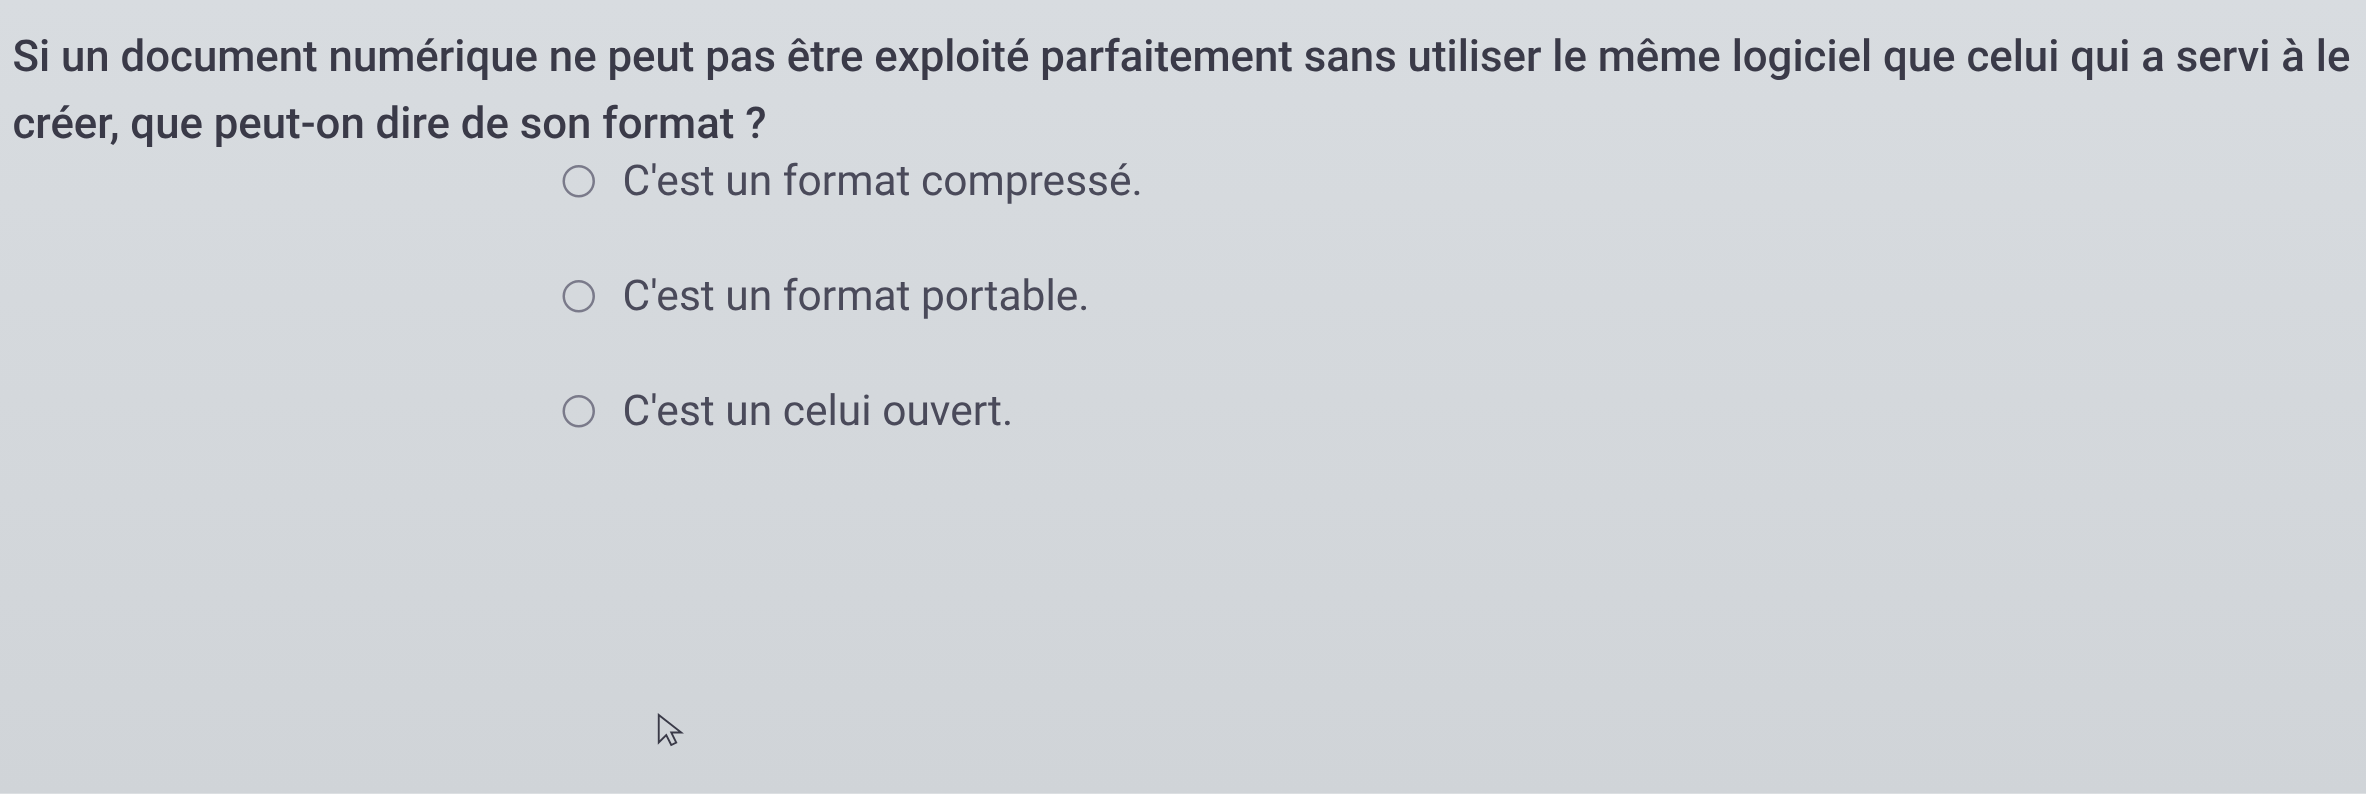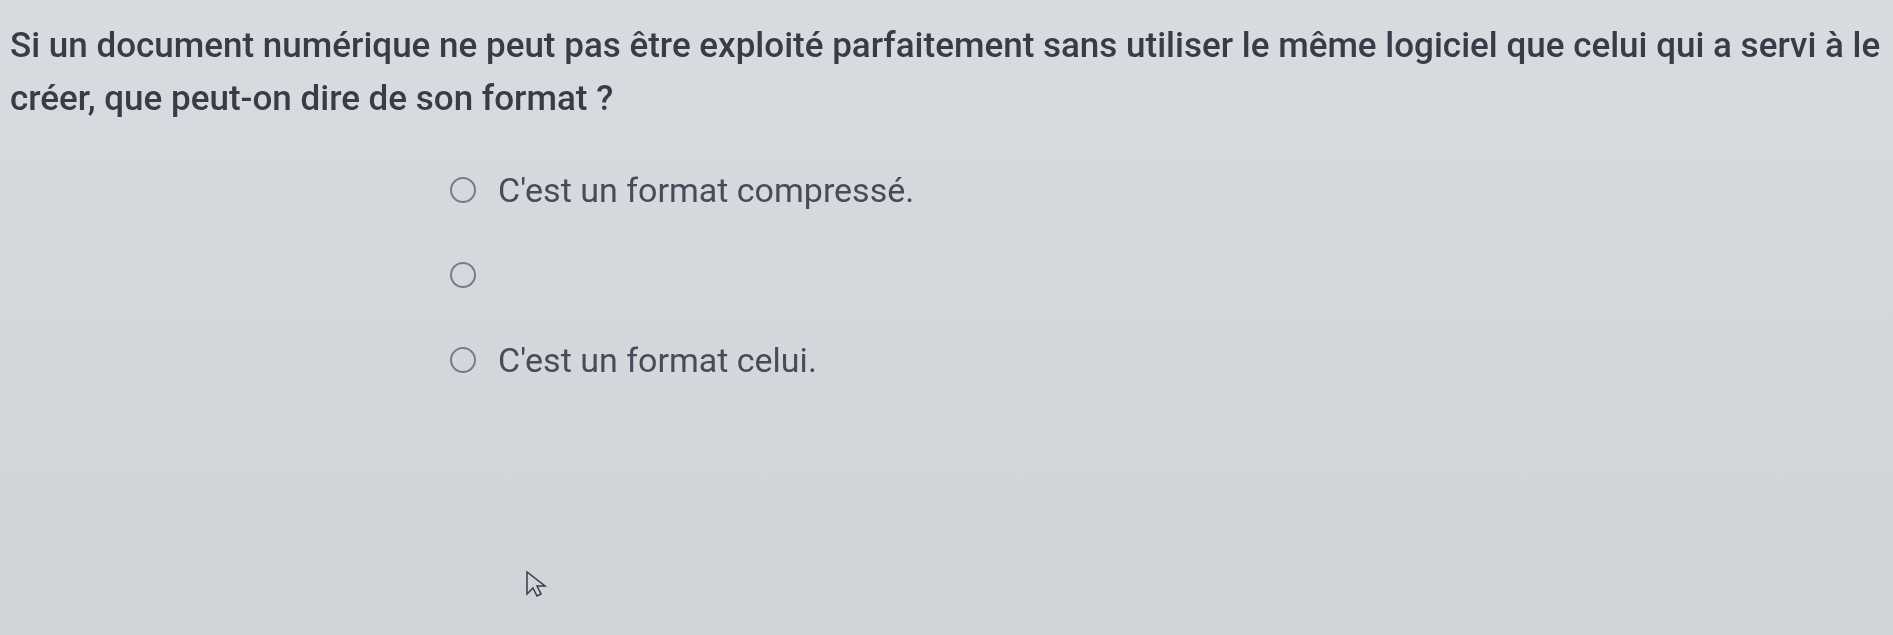--- a/index.html
+++ b/index.html
@@ -15,21 +15,20 @@
       height: 635px;
       padding: 20px 10px;
       color: #4a4a5a;
     }
     
     .question-text {
       font-size: 35px;
       line-height: 1.5;
       color: #3a3a48;
       font-weight: 500;
-      margin-bottom: 45px;
     }
     
     .options-container {
       padding-left: 440px;
       text-align: center;
     }
     
     .option {
       display: flex;
       align-items: center;
@@ -67,24 +66,25 @@
 <div class="options-container">
 
   <div class="option">
     <span class="radio-circle"></span>
     <span class="option-label">C'est un format compressé.</span>
   </div>
 
 
   <div class="option">
     <span class="radio-circle"></span>
+    <span class="option-label">C'est un format portable.</span>
   </div>
 
   <div class="option">
     <span class="radio-circle"></span>
-    <span class="option-label">C'est un format celui.</span>
+    <span class="option-label">C'est un celui ouvert.</span>
   </div>
 
 </div>
 
 <svg class="cursor" width="24" height="30" viewBox="0 0 24 30">
   <path d="M 2 2 L 2 24 L 8 18 L 12 26 L 16 24 L 12 16 L 20 16 Z" fill="none" stroke="#3a3a48" stroke-width="1.5"></path>
 </svg>
 
 </body></html>

